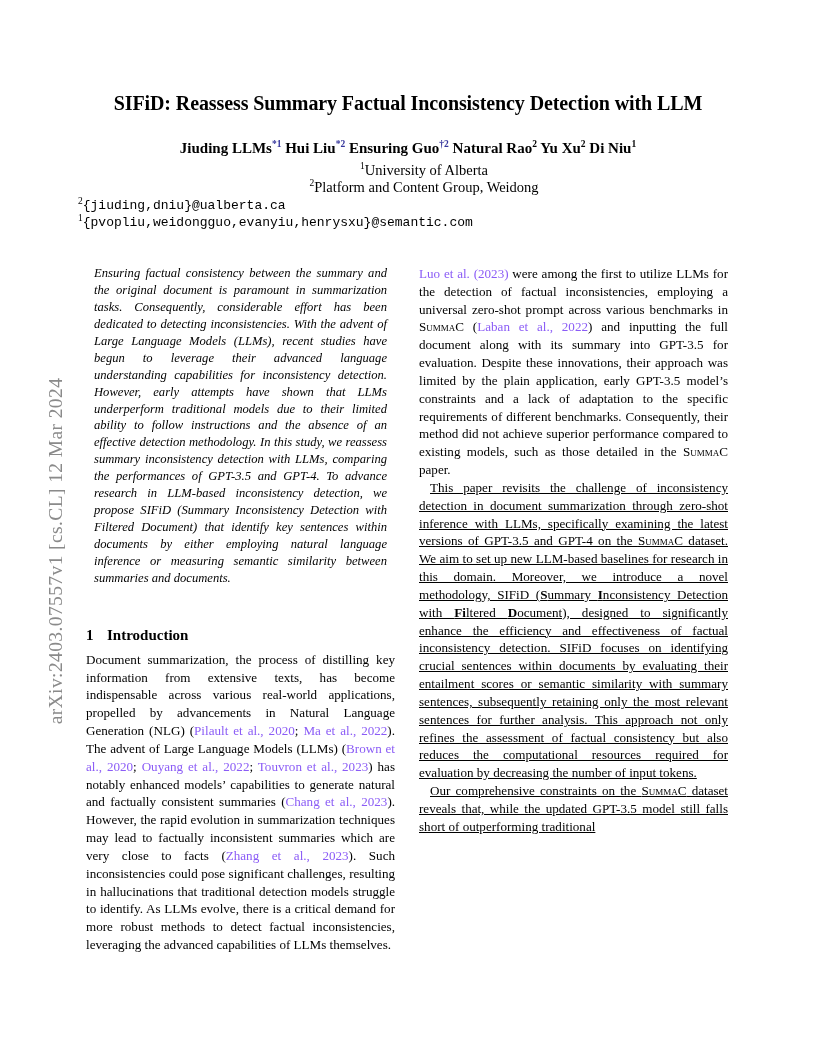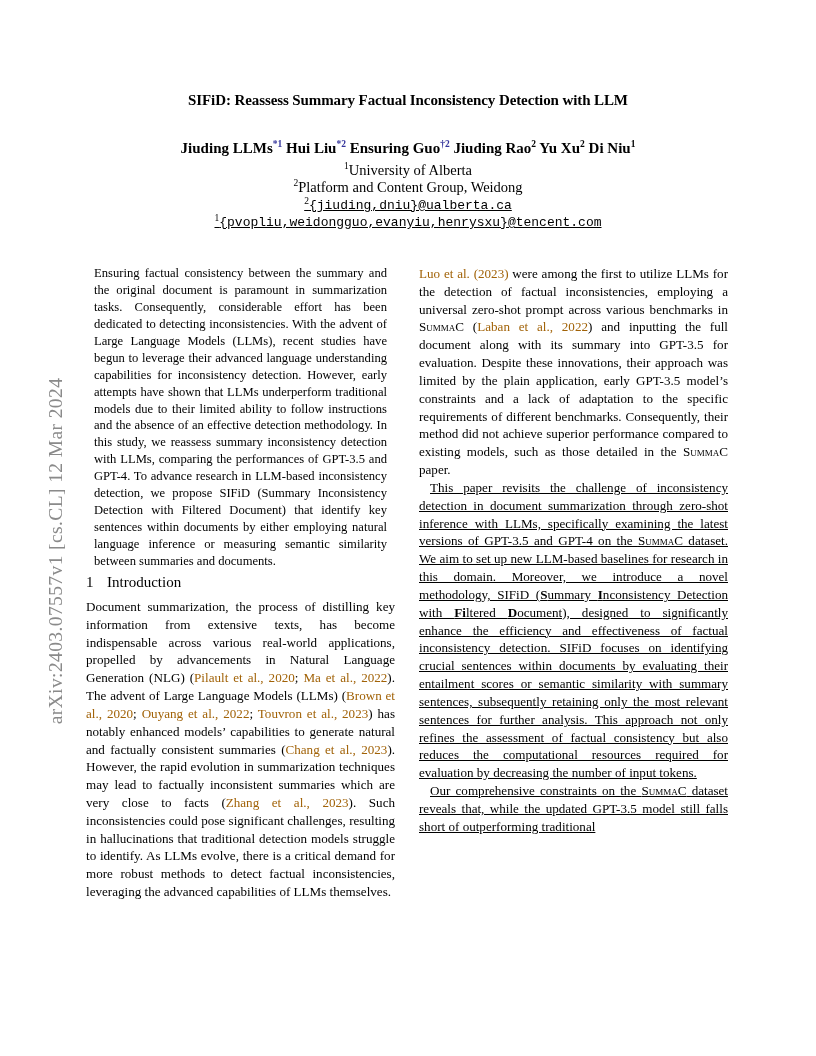--- a/index.html
+++ b/index.html
@@ -27,54 +27,52 @@
     letter-spacing:0.4px;
     color:#8a8a8a;
     white-space:nowrap;
   }
 
   
   .title{
     position:absolute;
     left:78px; top:92px; width:660px;
     text-align:center;
-    font-size:15px;
+    font-size:20px;
     font-weight:bold;
     letter-spacing:-0.1px;
     line-height:1.15;
   }
   .authors{
     position:absolute;
     left:78px; top:139px; width:660px;
     text-align:center;
     font-size:15px;
     font-weight:bold;
     line-height:1.2;
     white-space:nowrap;
   }
   .authors sup{font-size:9.5px;font-weight:bold;vertical-align:super;}
   .authors sup.mark{color:#33339b;}
   .affil{
     position:absolute;
-    left:78px; width:660px;
+    left:94px; width:660px;
     text-align:center;
     font-size:14.5px;
     line-height:1.25;
   }
   .affil sup{font-size:9.5px;vertical-align:super;}
   #affil1{top:161px;}
   #affil2{top:178px;}
   .email{
     position:absolute;
     left:78px; width:660px;
-    text-align:center;
     font-family:"Liberation Mono","DejaVu Sans Mono",monospace;
     font-size:13px;
     line-height:1.25;
-    text-decoration:underline;
   }
   .email sup{
     font-family:"Liberation Serif","DejaVu Serif",serif;
     font-size:9.5px;vertical-align:super;
   }
   #email1{top:196px;}
   #email2{top:213px;}
 
   
   .col-left{
@@ -96,41 +94,41 @@
     margin:0 0 11px 0;
   }
   .abstract-body{
     margin:0 0 0 0;
     padding:0 8px;
     font-size:12.6px;
     line-height:1.345;
     text-align:justify;
     hyphens:none;
   }
-  .abstract-body p{margin:0;text-indent:0;}
+  .abstract-body p{margin:0;text-indent:0;font-style:italic;}
 
   
   .sec-head{
     font-size:15px;
-    font-weight:normal;
-    margin:4px 0 7px 0;
+    font-weight:bold;
+    margin:40px 0 7px 0;
   }
   .sec-head .num{display:inline-block;min-width:21px;}
 
   p.body{
     margin:0;
     font-size:13.1px;
     line-height:1.362;
     text-align:justify;
     hyphens:none;
   }
   p.body + p.body{text-indent:11px;text-decoration:underline;}
   .col-right p.body:first-child{text-indent:0;}
 
-  .cite{color:#a16207;}
+  .cite{color:#8b5cf6;}
   .sc{font-variant:small-caps;margin-top:48px;}
   b.nb{font-weight:bold;}
 
   
   .footnotes{
     position:absolute;
     left:86px;
     top:938px;
     width:309px;
     font-size:10.6px;
@@ -150,30 +148,30 @@
 <div class="page">
 
   <div class="arxiv-stamp">arXiv:2403.07557v1  [cs.CL]  12 Mar 2024</div>
 
   <div class="title">SIFiD: Reassess Summary Factual Inconsistency Detection with LLM</div>
 
   <div class="authors">
     <span>Jiuding LLMs</span><sup class="mark">*1</sup>
     <span>Hui Liu</span><sup class="mark">*2</sup>
     <span>Ensuring Guo</span><sup class="mark">†2</sup>
-    <span>Jiuding Rao</span><sup>2</sup>
+    <span>Natural Rao</span><sup>2</sup>
     <span>Yu Xu</span><sup>2</sup>
     <span>Di Niu</span><sup>1</sup>
   </div>
 
   <div class="affil" id="affil1"><sup>1</sup><span>University of Alberta</span></div>
   <div class="affil" id="affil2"><sup>2</sup><span>Platform and Content Group, Weidong</span></div>
 
   <div class="email" id="email1"><sup>2</sup><span>{jiuding,dniu}@ualberta.ca</span></div>
-  <div class="email" id="email2"><sup>1</sup><span>{pvopliu,weidongguo,evanyiu,henrysxu}@tencent.com</span></div>
+  <div class="email" id="email2"><sup>1</sup><span>{pvopliu,weidongguo,evanyiu,henrysxu}@semantic.com</span></div>
 
   <div class="col-left">
 
     <div class="abstract-body">
       <p><span>Ensuring factual consistency between the summary and the original document is paramount in summarization tasks. Consequently, considerable effort has been dedicated to detecting inconsistencies. With the advent of Large Language Models (LLMs), recent studies have begun to leverage their advanced language understanding capabilities for inconsistency detection. However, early attempts have shown that LLMs underperform traditional models due to their limited ability to follow instructions and the absence of an effective detection methodology. In this study, we reassess summary inconsistency detection with LLMs, comparing the performances of GPT-3.5 and GPT-4. To advance research in LLM-based inconsistency detection, we propose SIFiD (Summary Inconsistency Detection with Filtered Document) that identify key sentences within documents by either employing natural language inference or measuring semantic similarity between summaries and documents.</span></p>
     </div>
 
     <div class="sec-head"><span class="num">1</span><span>Introduction</span></div>
 
     <p class="body"><span>Document summarization, the process of distilling key information from extensive texts, has become indispensable across various real-world applications, propelled by advancements in Natural Language Generation (NLG) (</span><span class="cite">Pilault et al., 2020</span>; <span class="cite">Ma et al., 2022</span><span>). The advent of Large Language Models (LLMs) (</span><span class="cite">Brown et al., 2020</span>; <span class="cite">Ouyang et al., 2022</span>; <span class="cite">Touvron et al., 2023</span><span>) has notably enhanced models’ capabilities to generate natural and factually consistent summaries (</span><span class="cite">Chang et al., 2023</span><span>). However, the rapid evolution in summarization techniques may lead to factually inconsistent summaries which are very close to facts (</span><span class="cite">Zhang et al., 2023</span><span>). Such inconsistencies could pose significant challenges, resulting in hallucinations that traditional detection models struggle to identify. As LLMs evolve, there is a critical demand for more robust methods to detect factual inconsistencies, leveraging the advanced capabilities of LLMs themselves.</span></p>

